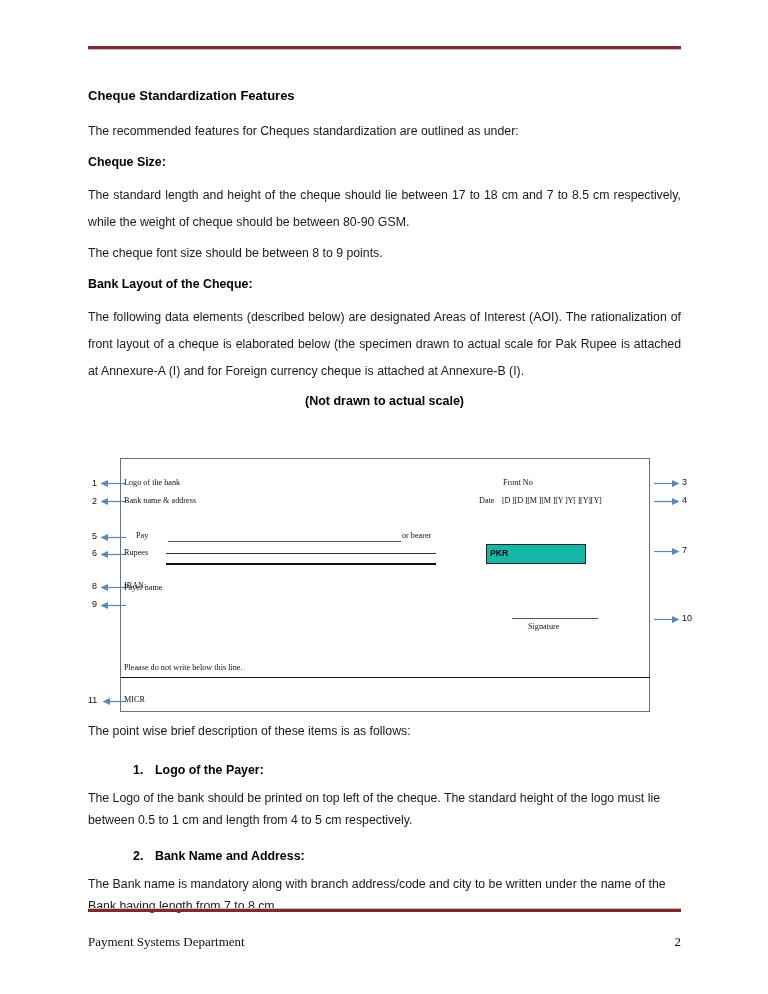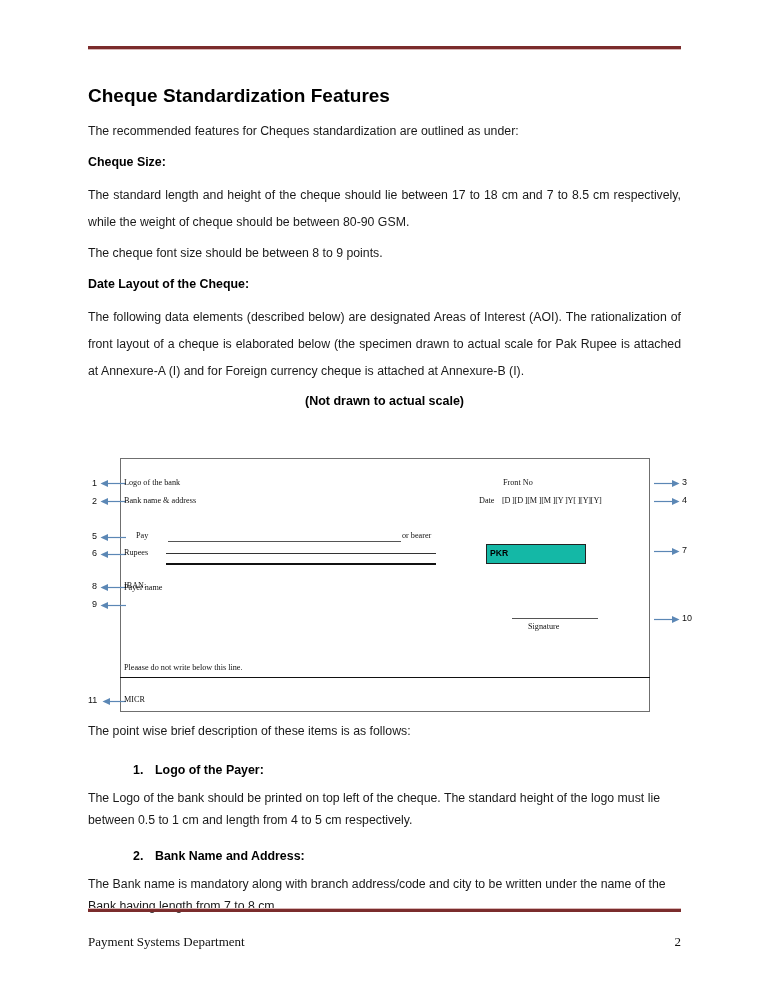--- a/index.html
+++ b/index.html
@@ -48,21 +48,21 @@
   }
 
   
   .content {
     position: absolute;
     left: 88px;
     top: 86px;
     width: 593px;
   }
   h1.sec-title {
-    font-size: 19px;
+    font-size: 13px;
     font-weight: bold;
     margin: 0 0 0 0;
     padding: 0;
     line-height: 20px;
     color: #000;
   }
   p.body {
     font-size: 12.3px;
     line-height: 27px;
     margin: 0;
@@ -237,21 +237,21 @@
 
     <p class="bold">Cheque Size:</p>
     <div class="sp-6"></div>
 
     <p class="body just">The standard length and height of the cheque should lie between 17 to 18 cm and 7 to 8.5 cm respectively, while the weight of cheque should be between 80-90 GSM.</p>
     <div class="sp-4"></div>
 
     <p class="body">The cheque font size should be between 8 to 9 points.</p>
     <div class="sp-4"></div>
 
-    <p class="bold">Date Layout of the Cheque:</p>
+    <p class="bold">Bank Layout of the Cheque:</p>
     <div class="sp-6"></div>
 
     <p class="body just">The following data elements (described below) are designated Areas of Interest (AOI). The rationalization of front layout of a cheque is elaborated below (the specimen drawn to actual scale for Pak Rupee is attached at Annexure-A (I) and for Foreign currency cheque is attached at Annexure-B (I).</p>
     <div class="sp-9"></div>
 
     <p class="caption">(Not drawn to actual scale)</p>
   </div>
 
   <div class="diagram">
 

